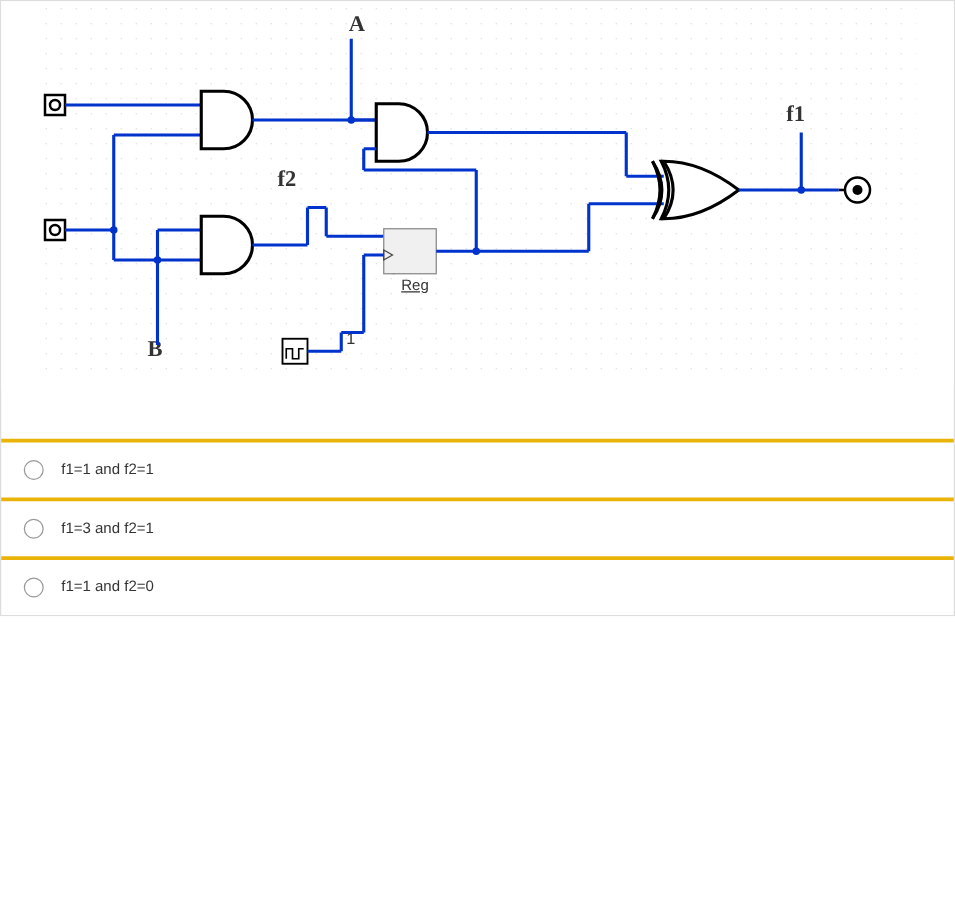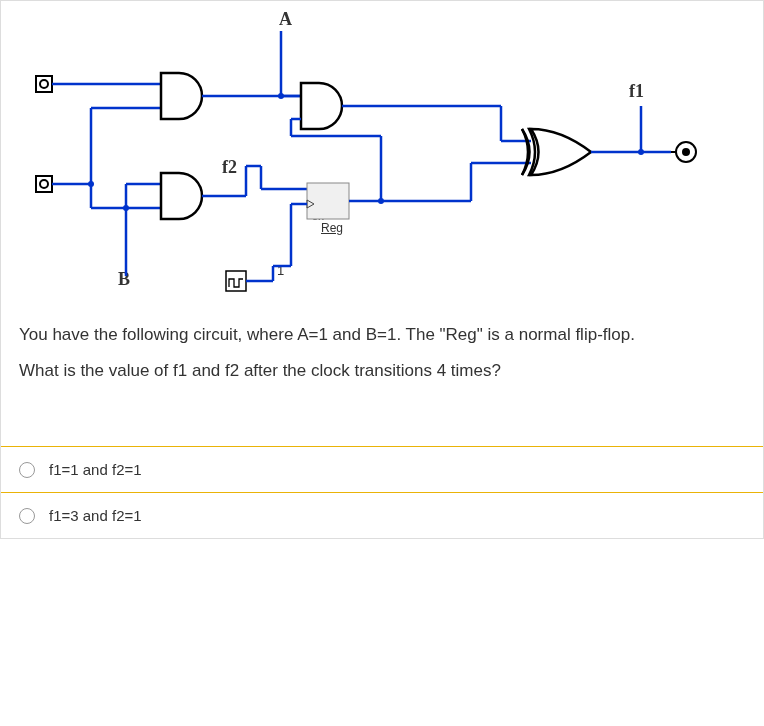--- a/index.html
+++ b/index.html
@@ -3,35 +3,35 @@
   <meta charset="utf-8">
   <style>
     * { box-sizing: border-box; margin: 0; padding: 0; }
     body { font-family: Arial, sans-serif; font-size: 16px; color: #333; width: 764px; background: #fff; }
     .card { border: 1px solid #ddd; }
     .diagram-area { position: relative; height: 310px; background: #fff; }
     .grid-dots { position: absolute; top: 0; left: 30px; right: 30px; height: 300px; background-image: radial-gradient(circle, #ccc 0.5px, transparent 0.5px); background-size: 12px 12px; }
     svg { position: absolute; top: 0; left: 0; }
     .question { padding: 6px 18px 18px 18px; font-size: 17px; line-height: 2.1; }
     .options { margin-top: 40px; }
-    .option { border-top: 1px solid #eab308; padding: 14px 18px; font-size: 15px; display: flex; align-items: flex-end; gap: 14px; }
+    .option { border-top: 3px solid #eab308; padding: 14px 18px; font-size: 12px; display: flex; align-items: flex-start; gap: 14px; }
     .radio { width: 16px; height: 16px; border: 1.5px solid #999; border-radius: 50%; flex-shrink: 0; }
     .label-text { position: absolute; font-family: 'Times New Roman', serif; font-size: 18px; font-weight: bold; }
   </style>
 </head>
 <body>
 
 <div class="card">
 
   <div class="diagram-area">
     <div class="grid-dots"></div>
 
     <div class="label-text" style="left:278px; top:8px;">A</div>
     <div class="label-text" style="left:628px; top:80px;text-align:center;">f1</div>
-    <div class="label-text" style="left:221px; top:156px;font-family:Liberation Serif, serif;">f2</div>
+    <div class="label-text" style="left:221px; top:132px;font-family:Liberation Serif, serif;">f2</div>
     <div class="label-text" style="left:117px; top:268px;">B</div>
     <div class="label-text" style="font-size:11px; font-family:Arial; font-weight:normal; left:316px; top:197px;">C</div>
     <div class="label-text" style="font-size:11px; font-family:Arial; font-weight:normal; left:339px; top:197px;">Q</div>
     <div class="label-text" style="font-size:11px; font-family:Arial; font-weight:normal; left:308px; top:183px; color:#888;">D</div>
     <div class="label-text" style="font-size:11px; font-family:Arial; font-weight:normal; left:311px; top:209px;">en</div>
     <div class="label-text" style="font-size:12px; font-family:Arial; font-weight:normal; left:320px; top:220px;text-decoration:underline;">Reg</div>
     <div class="label-text" style="font-size:13px; font-family:Arial; font-weight:normal; left:276px; top:262px;">1</div>
 
     <svg width="764" height="310">
 
@@ -122,28 +122,28 @@
 
       <g>
         <circle cx="685" cy="151" r="10" fill="#fff" stroke="#000" stroke-width="2"></circle>
         <circle cx="685" cy="151" r="4" fill="#000"></circle>
         <line x1="670" y1="151" x2="675" y2="151" stroke="#000" stroke-width="2"></line>
       </g>
 
     </svg>
   </div>
 
-  <div class="question">
-    <div>You have the following circuit, where A=1 and B=1. The "Reg" is a normal flip-flop.</div>
-    <div>What is the value of f1 and f2 after the clock transitions 4 times?</div>
-  </div>
 
   <div class="options">
     <div class="option">
       <span class="radio"></span>
       <span>f1=1 and f2=1</span>
     </div>
     <div class="option">
       <span class="radio"></span>
       <span>f1=3 and f2=1</span>
     </div>
+    <div class="option">
+      <span class="radio"></span>
+      <span>f1=1 and f2=0</span>
+    </div>
   </div>
 </div>
 
 </body></html>

